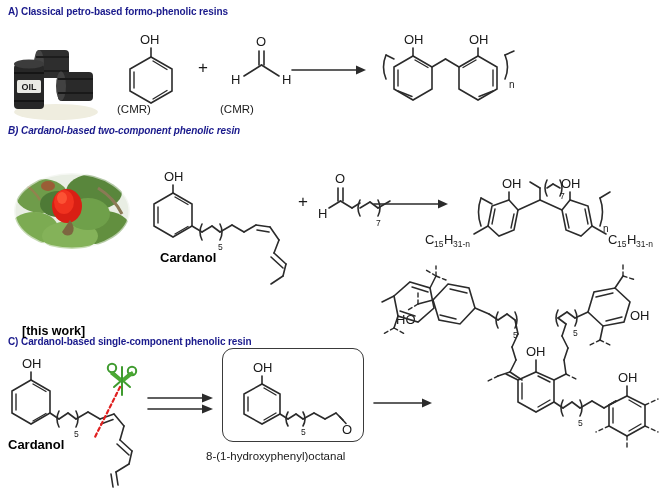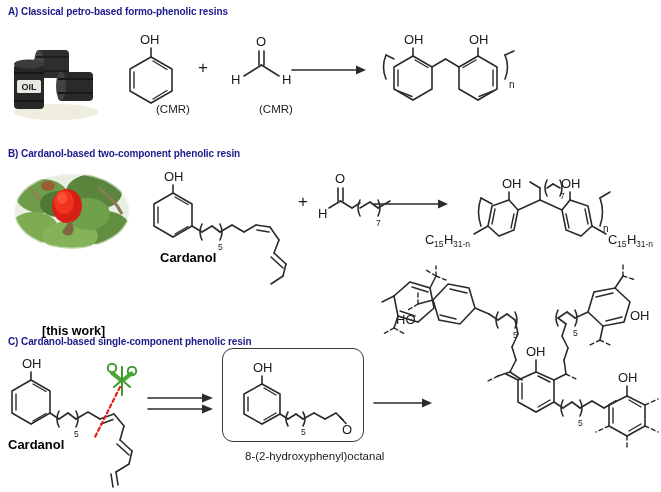--- a/index.html
+++ b/index.html
@@ -3,21 +3,21 @@
 <meta charset="utf-8">
 <style>
   html,body{margin:0;padding:0;background:#fff;}
   body{width:661px;height:492px;position:relative;overflow:hidden;
        font-family:"Liberation Sans",sans-serif;}
   .panel{position:absolute;left:0;width:661px;}
   .heading{position:absolute;font-size:10px;font-weight:bold;color:#1a1a8c;
            letter-spacing:-0.1px;white-space:nowrap;}
   .subheading{position:absolute;font-size:12.5px;font-weight:bold;color:#000;
               white-space:nowrap;}
-  .caption{position:absolute;font-size:11.5px;color:#1a1a1a;white-space:nowrap;margin-left:39px;}
+  .caption{position:absolute;font-size:11.5px;color:#1a1a1a;white-space:nowrap;}
   .bold-cap{position:absolute;font-size:13px;font-weight:bold;color:#000;white-space:nowrap;}
   svg{position:absolute;overflow:visible;}
   .ln{stroke:#2b2b2b;stroke-width:1.6;fill:none;stroke-linecap:round;}
   .ln-thin{stroke:#2b2b2b;stroke-width:1.4;fill:none;stroke-linecap:round;}
   .atom{font-family:"Liberation Sans",sans-serif;font-size:13px;fill:#1a1a1a;}
   .atom-sm{font-family:"Liberation Sans",sans-serif;font-size:10px;fill:#1a1a1a;}
   .atom-sub{font-family:"Liberation Sans",sans-serif;font-size:8.5px;fill:#1a1a1a;}
   .dashcut{stroke:#e02020;stroke-width:2.2;fill:none;stroke-linecap:round;
            stroke-dasharray:3.5 3;}
   .scis{stroke:#3f9b2f;stroke-width:2;fill:none;stroke-linecap:round;}
@@ -102,21 +102,21 @@
 
     <path class="ln" d="M 18 25 q -5 12 0 24"></path>
     <line class="ln" x1="18" y1="25" x2="26" y2="29"></line>
     <path class="ln" d="M 137 25 q 5 12 0 24"></path>
     <line class="ln" x1="137" y1="25" x2="146" y2="21"></line>
     <text class="atom-sm" x="141" y="58">n</text>
   </svg>
 </div>
 
 <div class="panel">
-  <div class="heading" style="left:8px;top:148px;">B) Cardanol-based two-component phenolic resin</div>
+  <div class="heading" style="left:8px;top:125px;font-style:italic;">B) Cardanol-based two-component phenolic resin</div>
 
   <svg class="photo" style="left:12px;top:166px;" width="120" height="90" viewBox="0 0 120 90">
     <defs>
       <clipPath id="ovclip">
           <ellipse cx="60" cy="45" rx="58" ry="38"></ellipse>
         </clipPath>
     </defs>
     <g clip-path="url(#ovclip)">
       <rect x="0" y="0" width="120" height="90" fill="#e9eee4"></rect>
       <ellipse cx="30" cy="30" rx="26" ry="17" fill="#6f9c4a"></ellipse>
@@ -234,21 +234,21 @@
       <text class="atom" x="156" y="86">C</text>
       <text class="atom-sub" x="165" y="89">15</text>
       <text class="atom" x="175" y="86">H</text>
       <text class="atom-sub" x="184" y="89">31-n</text>
     </g>
   </svg>
 </div>
 
 <div class="panel">
   <div class="heading" style="left:8px;top:308px;margin-top:28px;">C) Cardanol-based single-component phenolic resin</div>
-  <div class="subheading" style="left:22px;top:324px;margin-left:20px;">[this work]</div>
+  <div class="subheading" style="left:22px;top:324px;">[this work]</div>
 
   <svg style="left:6px;top:352px;" width="160" height="140" viewBox="0 0 160 140">
     <text class="atom" x="16" y="16">OH</text>
     <line class="ln" x1="25" y1="20" x2="25" y2="28"></line>
     <polygon class="ln" points="25,28 44,39 44,61 25,72 6,61 6,39" fill="none"></polygon>
     <line class="ln-thin" x1="10" y1="42" x2="10" y2="58"></line>
     <line class="ln-thin" x1="27" y1="32" x2="40" y2="39.5"></line>
     <line class="ln-thin" x1="40" y1="61.5" x2="27" y2="69"></line>
     <line class="ln" x1="44" y1="61" x2="53" y2="67"></line>
     <path class="ln" d="M 53 59 q -4 8 0 16"></path>
@@ -308,21 +308,21 @@
     <line class="ln" x1="66" y1="60" x2="73" y2="65"></line>
     <path class="ln" d="M 73 58 q 4 7 0 14"></path>
     <text class="atom-sub" x="71" y="81">5</text>
     <line class="ln" x1="73" y1="65" x2="84" y2="59"></line>
     <line class="ln" x1="84" y1="59" x2="95" y2="65"></line>
     <line class="ln" x1="95" y1="65" x2="106" y2="59"></line>
     <line class="ln" x1="106" y1="59" x2="113" y2="66"></line>
     <line class="ln" x1="109.5" y1="62.5" x2="116" y2="69.5"></line>
     <text class="atom" x="112" y="80">O</text>
   </svg>
-  <div class="caption" style="left:206px;top:450px;">8-(2-hydroxyphenyl)octanal</div>
+  <div class="caption" style="left:206px;top:450px;">8-(1-hydroxyphenyl)octanal</div>
 
   <svg style="left:372px;top:395px;" width="62" height="16" viewBox="0 0 62 16">
     <line class="ln" x1="2" y1="8" x2="50" y2="8"></line>
     <polygon points="50,3.5 60,8 50,12.5" fill="#2b2b2b"></polygon>
   </svg>
 
   <svg style="left:418px;top:262px;" width="243" height="230" viewBox="0 0 243 230">
 
     <polygon class="ln" points="30,22 51,26 57,46 42,62 21,58 15,38" fill="none"></polygon>
     <line class="ln-thin" x1="32" y1="27" x2="49" y2="31"></line>

